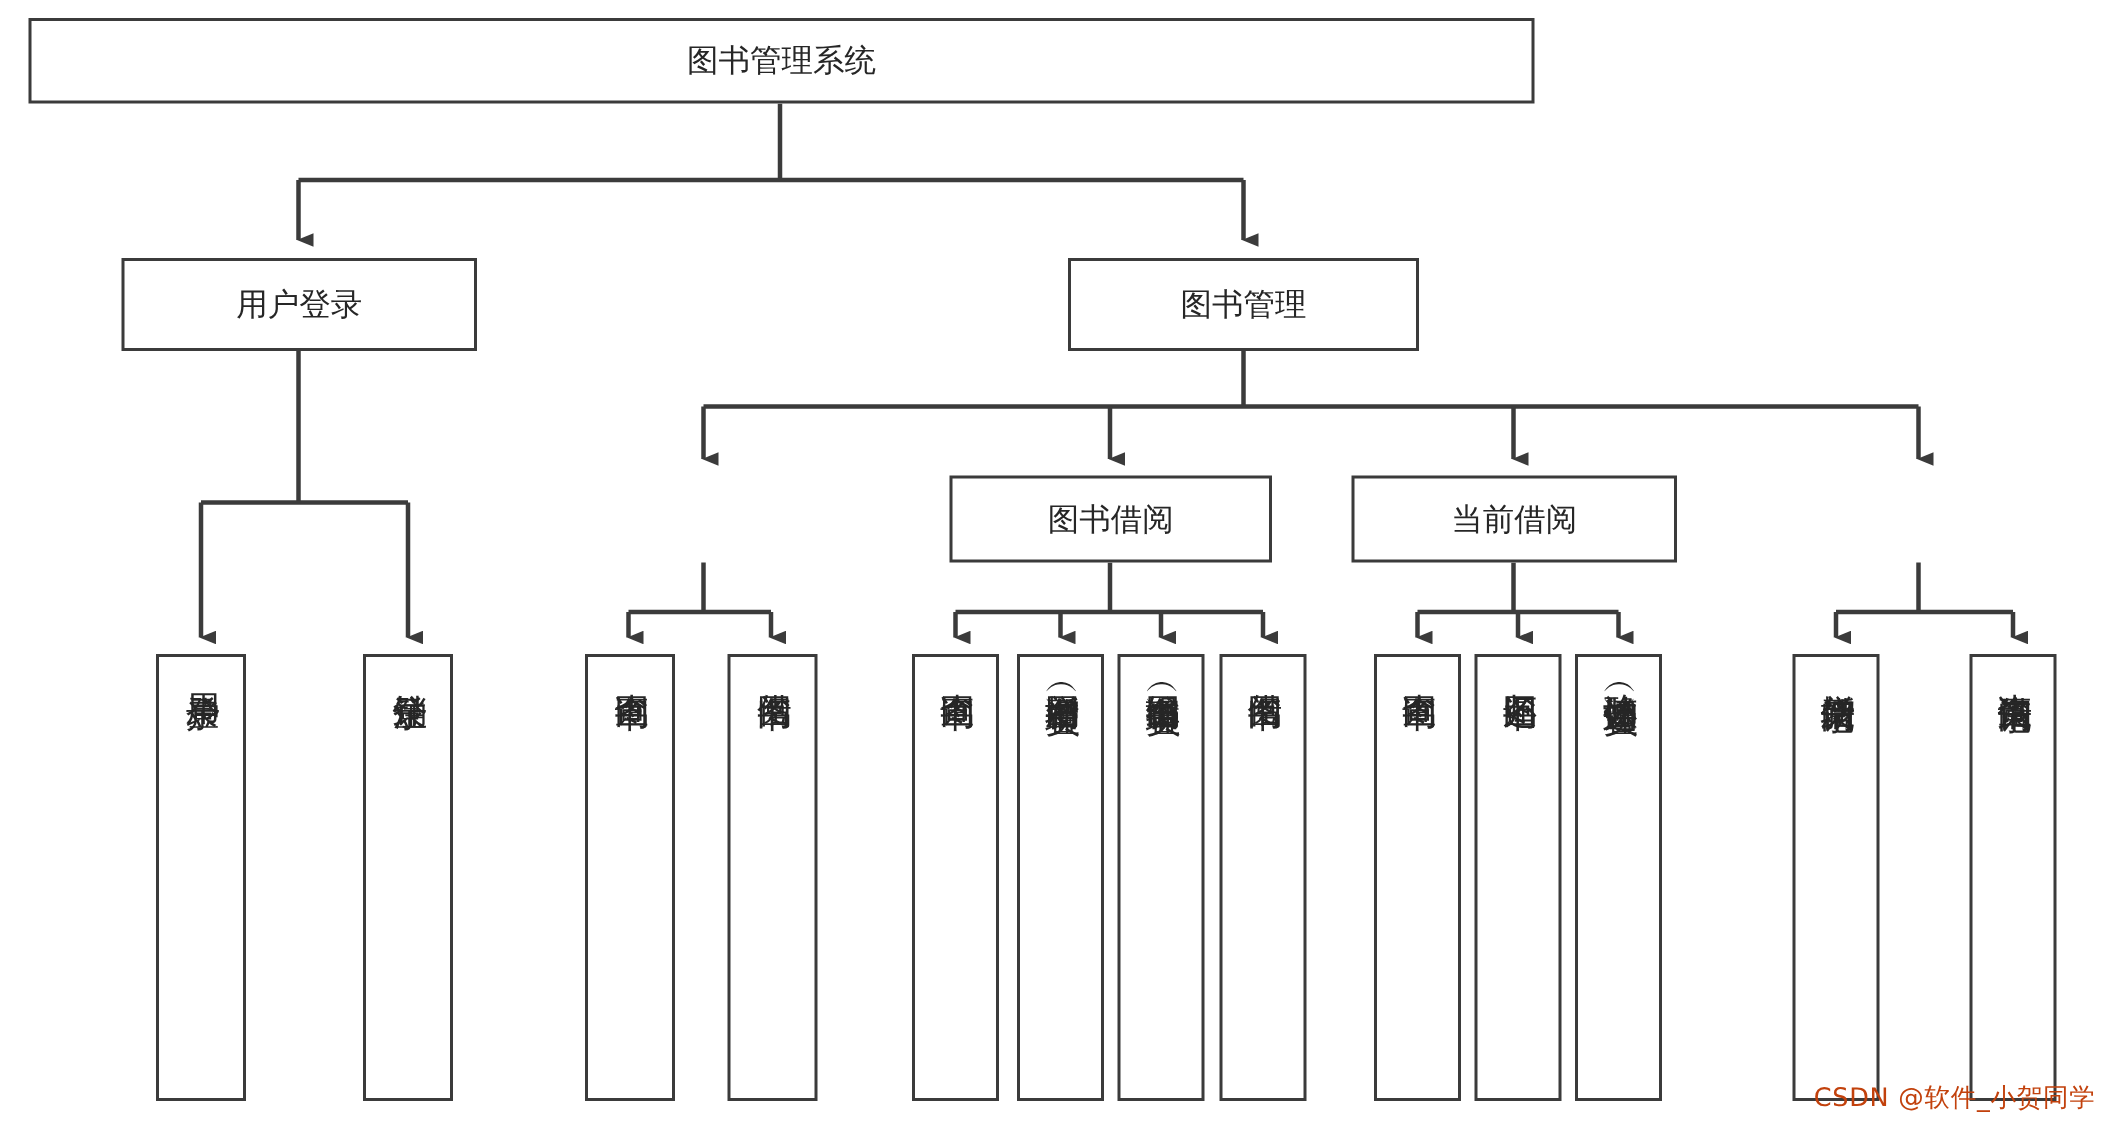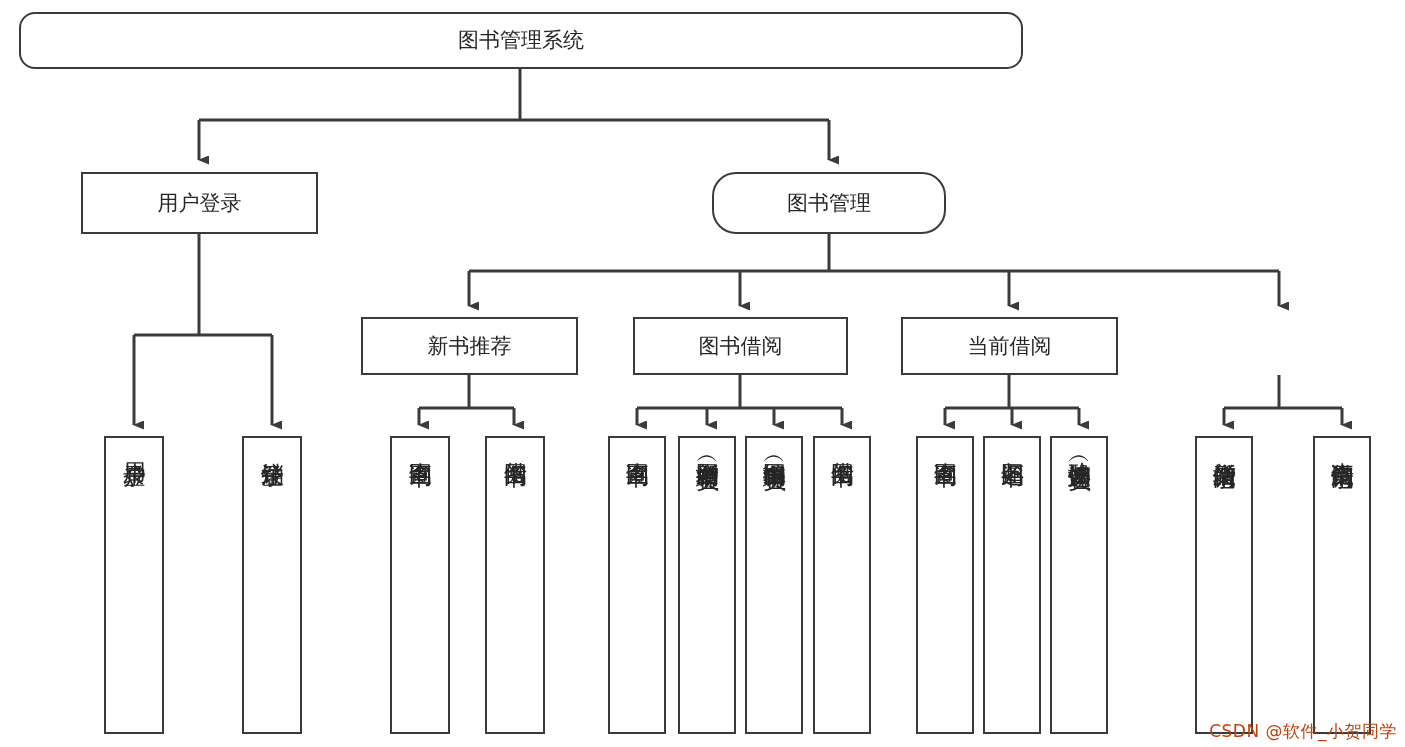--- a/index.html
+++ b/index.html
@@ -129,35 +129,32 @@
     </g>
 
     <g stroke="#3b3b3b" stroke-width="3" fill="none">
       <path d="M 1279,375 L 1279,408"></path>
       <path d="M 1224,408 L 1342,408"></path>
       <path d="M 1224,408 L 1224,425" marker-end="url(#arrowhead)"></path>
       <path d="M 1342,408 L 1342,425" marker-end="url(#arrowhead)"></path>
     </g>
   </svg>
 
-  <div class="node node-root" style="left:19px; top:12px; width:1004px; height:57px;border-radius:16px;">
+  <div class="node node-root" style="left:19px; top:12px; width:1004px; height:57px;">
     <span class="label">图书管理系统</span>
   </div>
 
   <div class="node node-branch" style="left:81px; top:172px; width:237px; height:62px;">
     <span class="label">用户登录</span>
   </div>
 
-  <div class="node node-branch" style="left:712px; top:172px; width:234px; height:62px;border-radius:24px;">
+  <div class="node node-branch" style="left:712px; top:172px; width:234px; height:62px;">
     <span class="label">图书管理</span>
   </div>
 
-  <div class="node node-branch" style="left:361px; top:317px; width:217px; height:58px;">
-    <span class="label">新书推荐</span>
-  </div>
 
   <div class="node node-branch" style="left:633px; top:317px; width:215px; height:58px;">
     <span class="label">图书借阅</span>
   </div>
 
   <div class="node node-branch" style="left:901px; top:317px; width:217px; height:58px;">
     <span class="label">当前借阅</span>
   </div>
 
 

